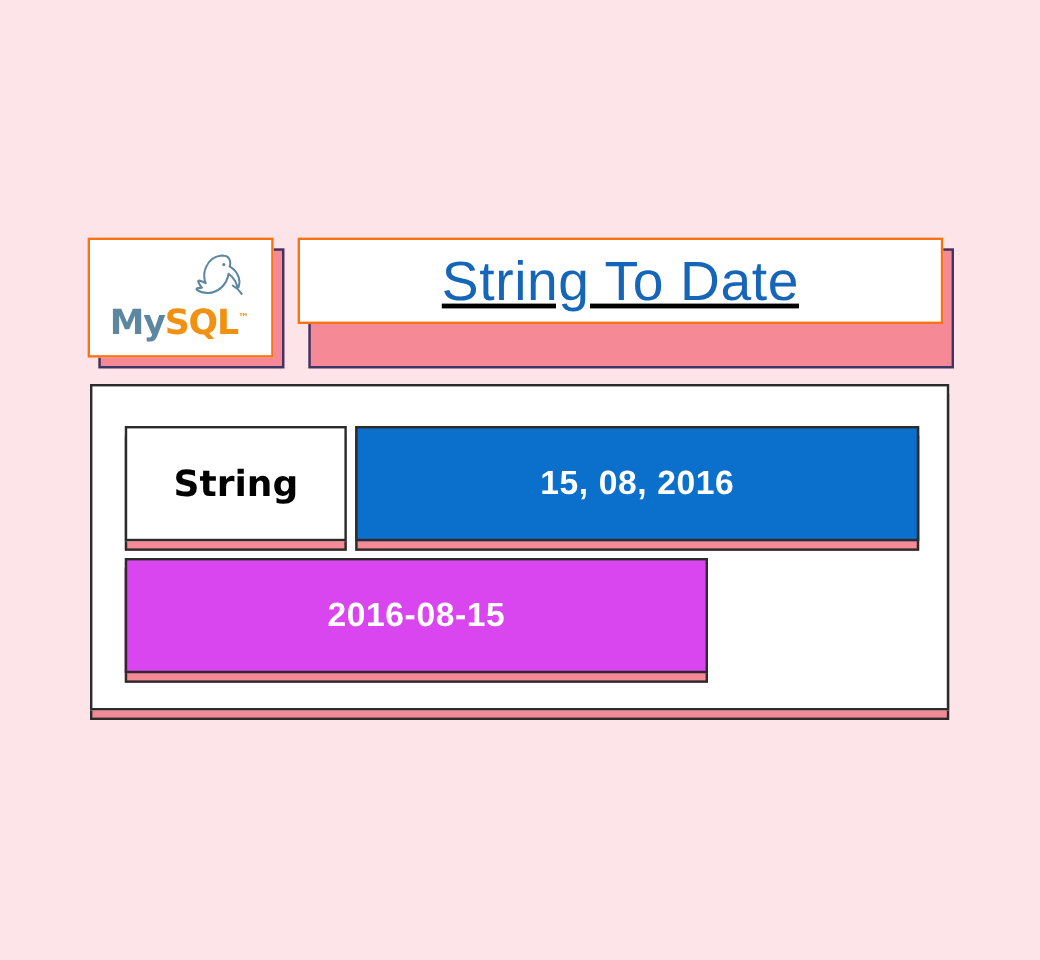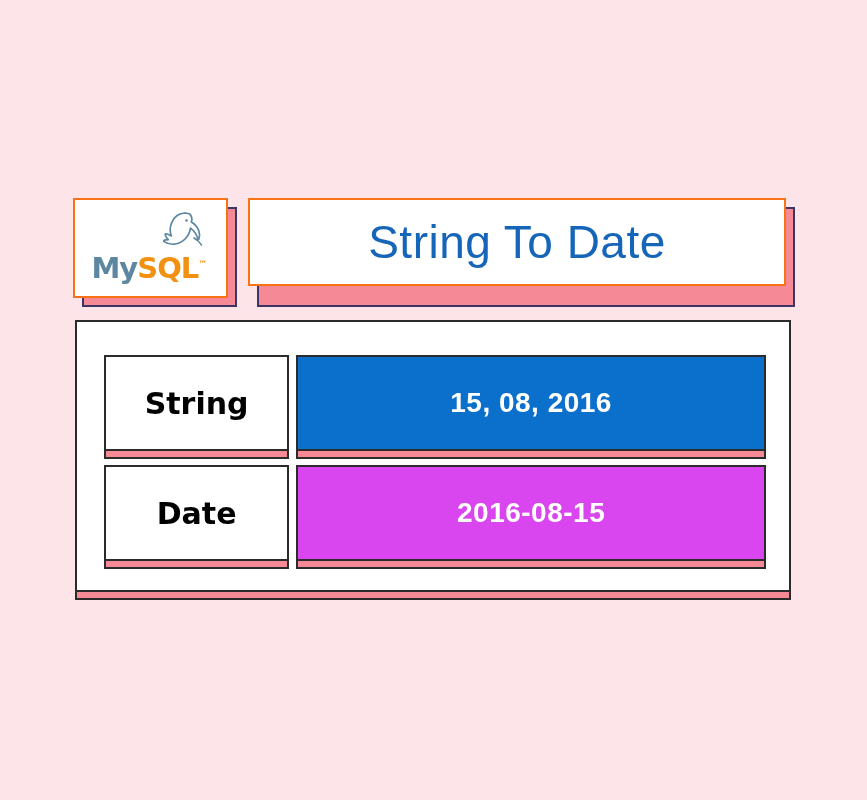--- a/index.html
+++ b/index.html
@@ -65,24 +65,25 @@
   .title-shadow {
     left: 184px;
     top: 9px;
     width: 538px;
     height: 100px;
   }
   .title-box {
     left: 175px;
     top: 0px;
     width: 538px;
-    height: 88px;
+    height: 72px;
     display: flex;
     align-items: center;
     justify-content: center;
+    text-decoration: underline;
   }
   .title-text {
     color: #1565b8;
     font-size: 46px;
     font-weight: 400;
     letter-spacing: 0.5px;
     line-height: 1;
     white-space: nowrap;
   }
 
@@ -245,26 +246,20 @@
         </div>
         <div class="cell-wrap value">
           <div class="cell-shadow"></div>
           <div class="cell value-cell" style="background-color: rgb(11, 111, 204);">
             <span class="cell-text">15, 08, 2016</span>
           </div>
         </div>
       </div>
 
       <div class="row">
-        <div class="cell-wrap label">
-          <div class="cell-shadow"></div>
-          <div class="cell label-cell">
-            <span class="cell-text">Date</span>
-          </div>
-        </div>
         <div class="cell-wrap value">
           <div class="cell-shadow"></div>
           <div class="cell value-cell" style="background-color: #d946ef; align-items: center;">
             <span class="cell-text">2016-08-15</span>
           </div>
         </div>
       </div>
 
     </div>
   </div>

